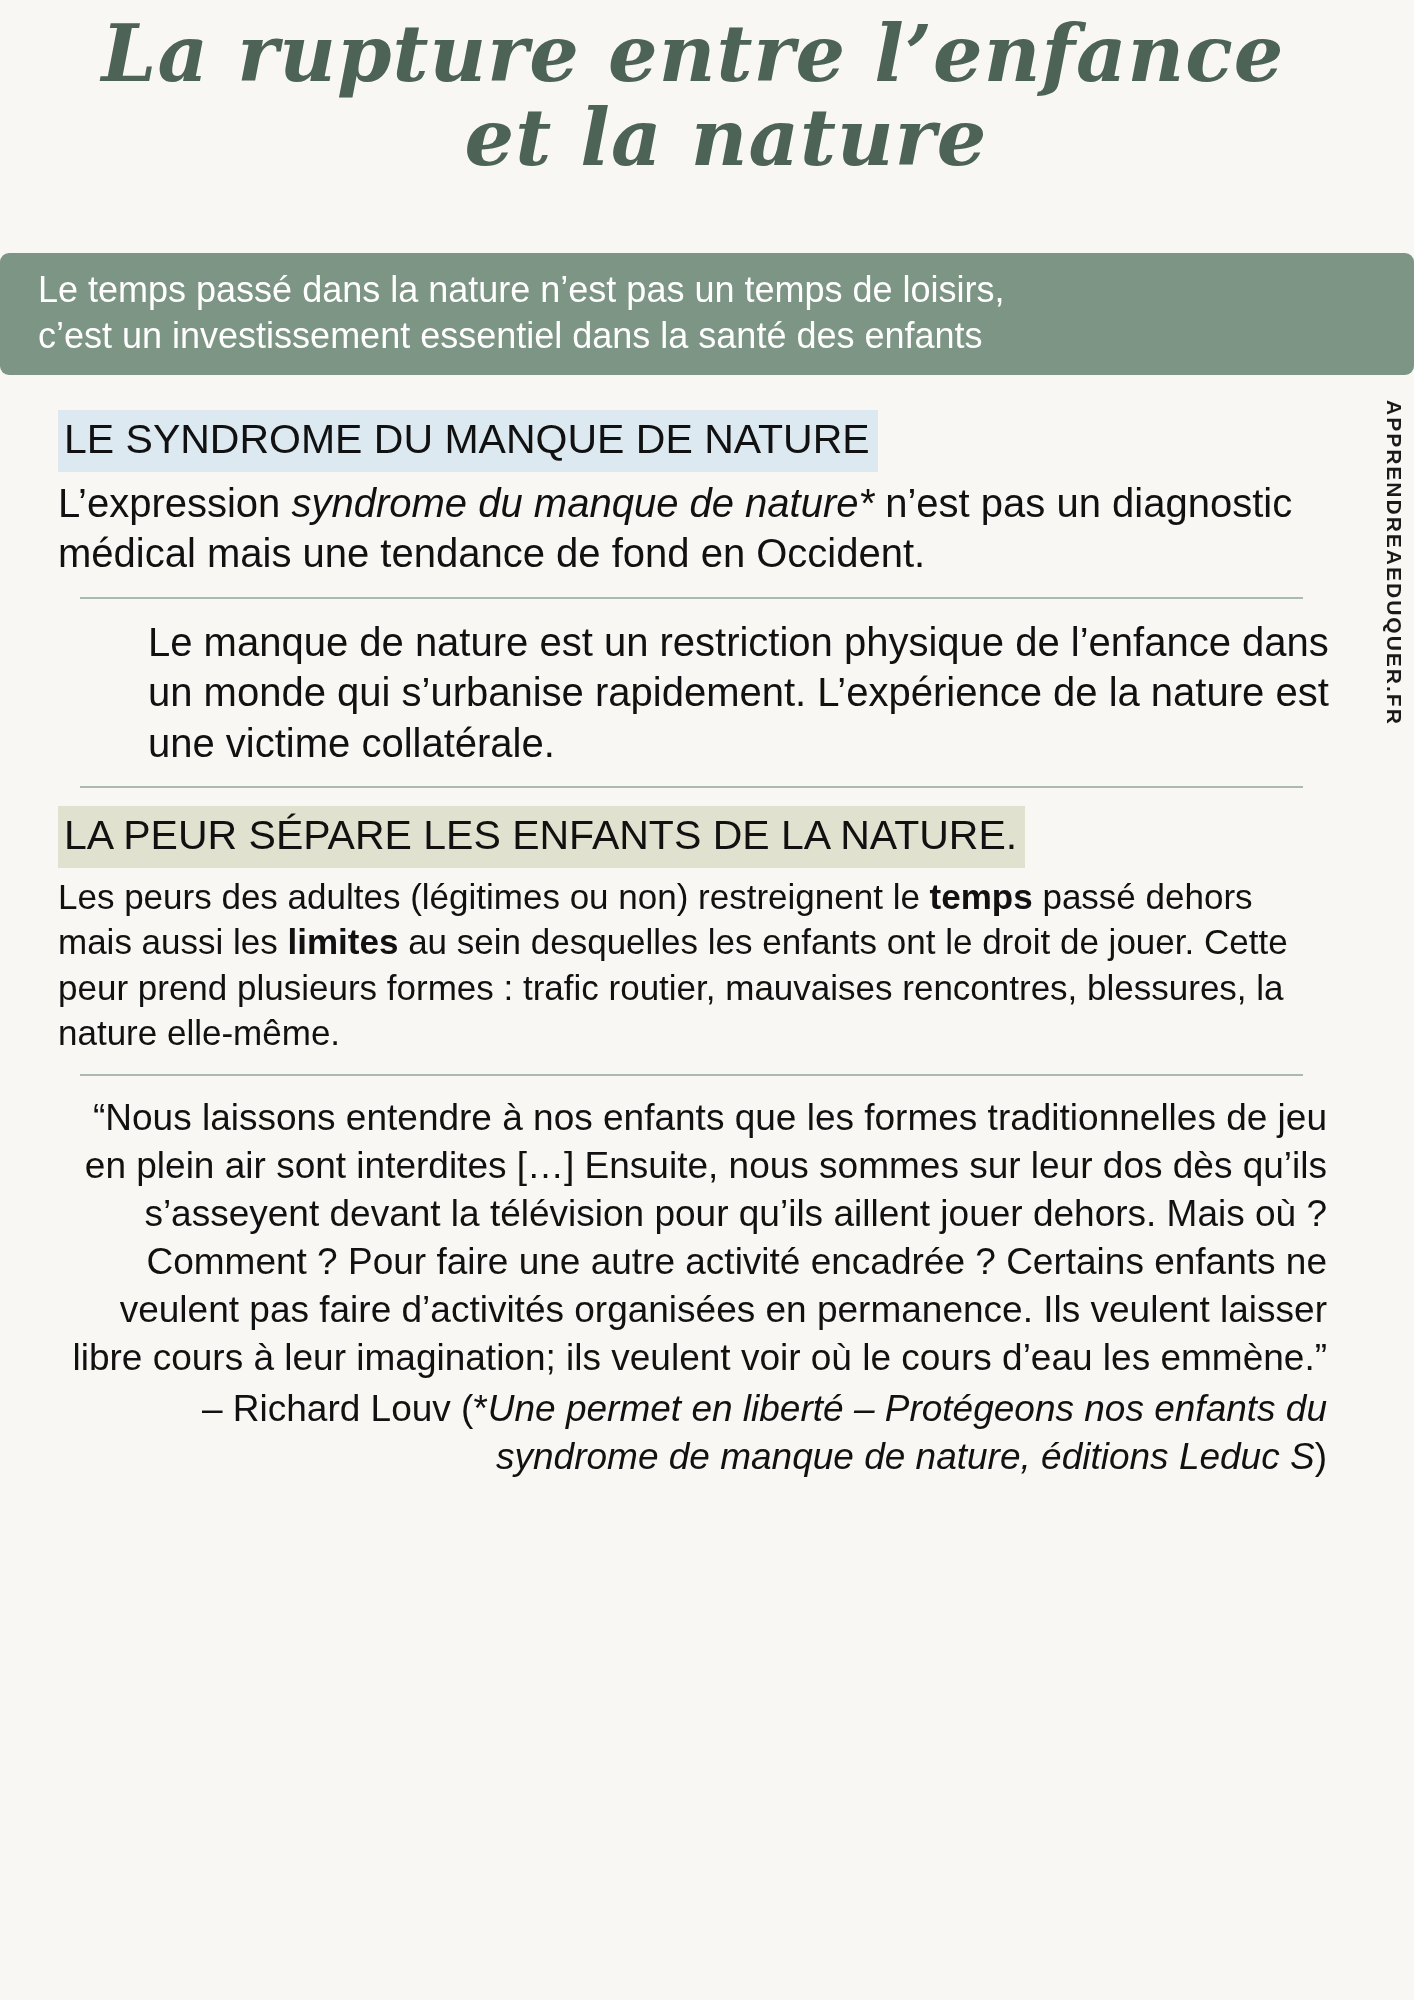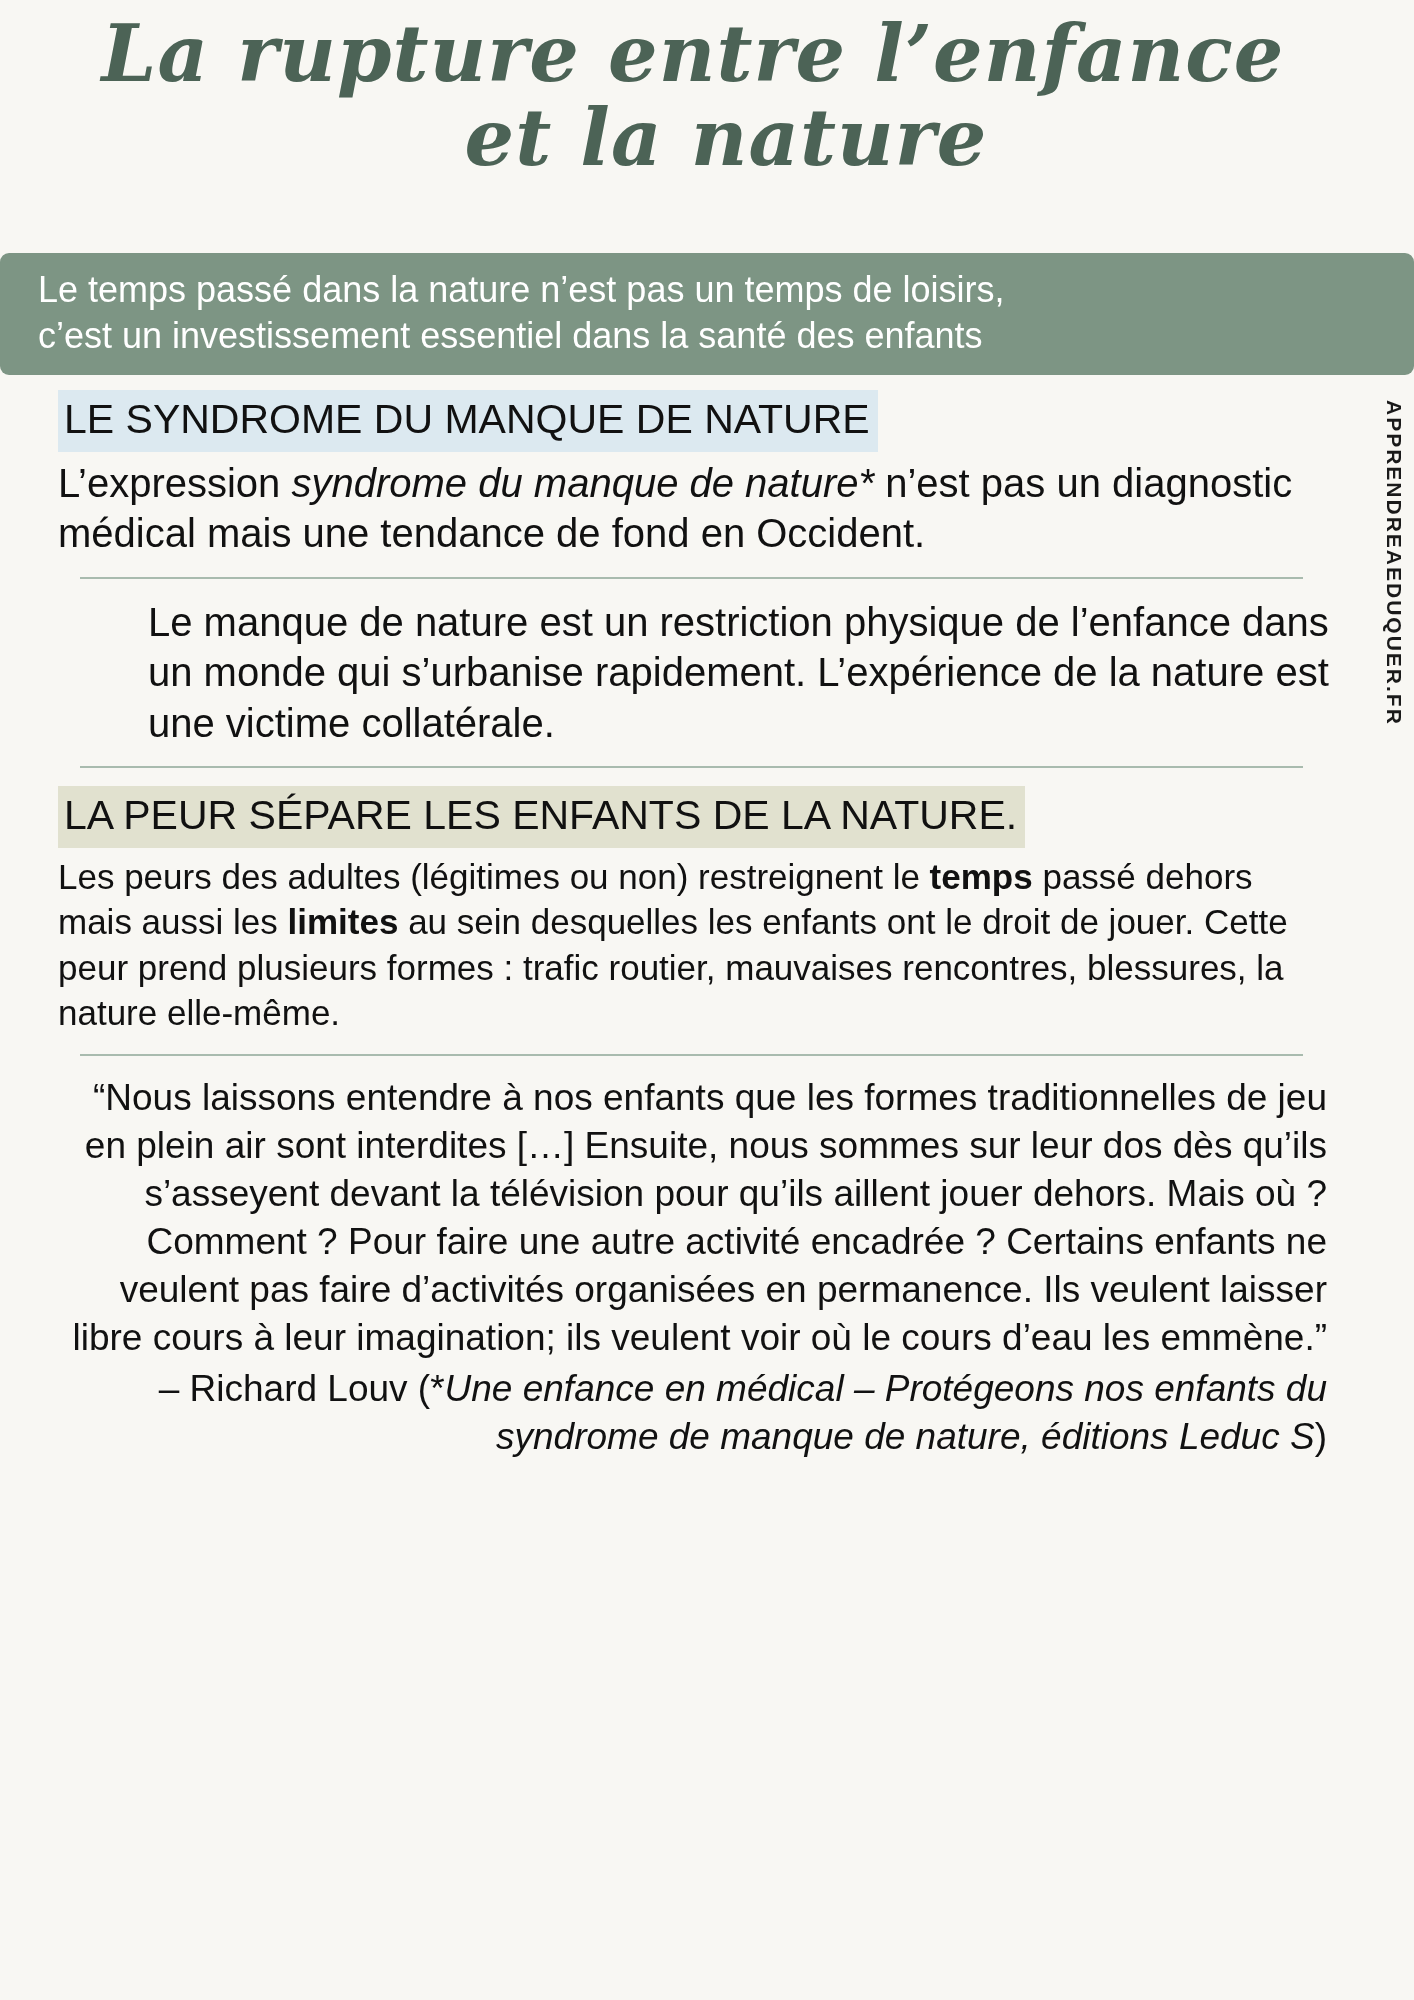--- a/index.html
+++ b/index.html
@@ -75,21 +75,21 @@
     color: #1A1A1A;
     writing-mode: vertical-rl;
     text-orientation: mixed;
     white-space: nowrap;
   }
 
   
   .content {
     position: absolute;
     left: 0;
-    top: 390px;
+    top: 410px;
     width: 1355px;
     box-sizing: border-box;
     padding: 0 22px 0 58px;
   }
 
   .sec-head {
     display: inline-block;
     font-size: 41px;
     line-height: 1.22;
     color: #111111;
@@ -170,19 +170,19 @@
 
     <div>
       <div class="sec-head hl-olive indent-1">LA PEUR SÉPARE LES ENFANTS DE LA NATURE.</div>
       <div class="sec-body wide indent-1"><span>Les peurs des adultes (légitimes ou non) restreignent le </span><b class="b">temps</b><span> passé dehors mais aussi les </span><b class="b">limites</b><span> au sein desquelles les enfants ont le droit de jouer. Cette peur prend plusieurs formes : trafic routier, mauvaises rencontres, blessures, la nature elle-même.</span></div>
     </div>
 
     <div class="divider"></div>
 
     <div class="quote">
       <span>“Nous laissons entendre à nos enfants que les formes traditionnelles de jeu en plein air sont interdites […] Ensuite, nous sommes sur leur dos dès qu’ils s’asseyent devant la télévision pour qu’ils aillent jouer dehors. Mais où ? Comment ? Pour faire une autre activité encadrée ? Certains enfants ne veulent pas faire d’activités organisées en permanence. Ils veulent laisser libre cours à leur imagination; ils veulent voir où le cours d’eau les emmène.”</span>
-      <span class="attrib"><span>– Richard Louv (*</span><em class="i">Une enfance en médical – Protégeons nos enfants du syndrome de manque de nature, éditions Leduc S</em><span>)</span></span>
+      <span class="attrib"><span>– Richard Louv (*</span><em class="i">Une permet en liberté – Protégeons nos enfants du syndrome de manque de nature, éditions Leduc S</em><span>)</span></span>
     </div>
 
   </div>
 
 
 </div>
 
 </body></html>

